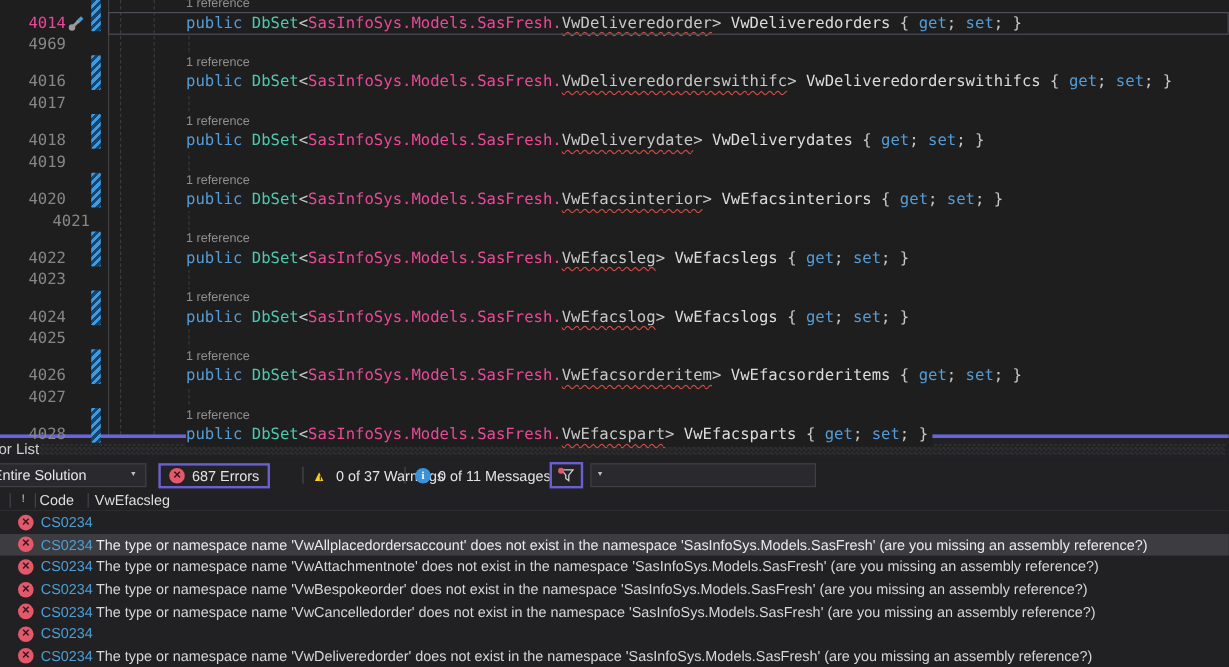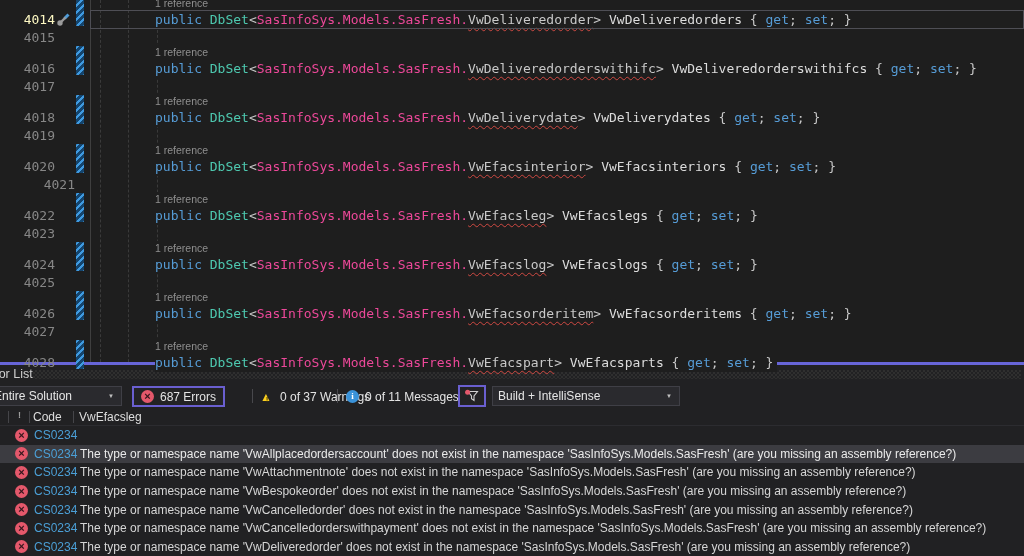--- a/index.html
+++ b/index.html
@@ -12,21 +12,21 @@
   .vguide{position:absolute;top:0;bottom:0;width:0;z-index:0;}
   .vguide.solid{border-left:1px solid #3f3f3f;}
   .vguide.dashed{border-left:1px dashed #3a3a3a;}
   #editor-rows{position:absolute;inset:0;z-index:1;}
   .ed-row{position:absolute;left:0;right:0;white-space:pre;}
   .ed-row .txt{display:inline-block;background:#1e1e1e;padding-right:4px;}
   .row-codelens{height:15px;line-height:15px;font-size:10.5px;color:#8f8f8f;padding-left:155px;}
   .row-code{height:18px;line-height:18px;font-family:"DejaVu Sans Mono",monospace;font-size:13px;padding-left:155px;}
   .ln{position:absolute;left:0;width:55px;text-align:right;height:18px;line-height:18px;
       font-family:"DejaVu Sans Mono",monospace;font-size:13px;color:#878787;}
-  .ln.current{color:#fef9c3;}
+  .ln.current{color:#ec4899;}
   .kw{color:#569cd6;}
   .ty{color:#4ec9b0;}
   .pu{color:#c8c8c8;}
   .ns{color:#ec4899;}
   .et{color:#c8c8c8;text-decoration:underline wavy #cf4942;text-decoration-thickness:1px;text-underline-offset:3px;margin-top:32px;}
   .pr{color:#dcdcdc;}
   .change-bar{position:absolute;left:76px;width:8px;border-radius:1px;
       background:repeating-linear-gradient(135deg,#3f9ae0 0 2.5px,#14456e 2.5px 5px);}
   #current-line-box{position:absolute;left:90px;right:0;top:10px;height:19px;
       border:1px solid #4e4e55;box-sizing:border-box;z-index:2;}
@@ -81,21 +81,21 @@
 <div id="editor">
   <div class="vguide solid" style="left:90px"></div>
   <div class="vguide dashed" style="left:100px"></div>
   <div class="vguide dashed" style="left:128px"></div>
   <div class="vguide dashed" style="left:157px"></div>
   <div id="editor-rows">
       <div class="change-bar" style="top: -3px; height: 29px;"></div>
       <div class="ed-row row-codelens" style="top: -4px;"><span class="txt">1 reference</span></div>
       <span class="ln current" style="top: 11px;">4014</span>
       <div class="ed-row row-code" style="top: 11px;"><span class="txt"><span class="kw">public</span><span class="pu"> </span><span class="ty">DbSet</span><span class="pu">&lt;</span><span class="ns">SasInfoSys.Models.SasFresh.</span><span class="et">VwDeliveredorder</span><span class="pu">&gt; </span><span class="pr">VwDeliveredorders</span><span class="pu"> { </span><span class="kw">get</span><span class="pu">; </span><span class="kw">set</span><span class="pu">; }</span></span></div>
-      <span class="ln" style="top: 29px;">4015</span>
+      <span class="ln" style="top: 29px;">4969</span>
       <div class="change-bar" style="top: 46px; height: 29px;"></div>
       <div class="ed-row row-codelens" style="top: 45px;"><span class="txt">1 reference</span></div>
       <span class="ln" style="top: 60px;">4016</span>
       <div class="ed-row row-code" style="top: 60px;"><span class="txt"><span class="kw">public</span><span class="pu"> </span><span class="ty">DbSet</span><span class="pu">&lt;</span><span class="ns">SasInfoSys.Models.SasFresh.</span><span class="et">VwDeliveredorderswithifc</span><span class="pu">&gt; </span><span class="pr">VwDeliveredorderswithifcs</span><span class="pu"> { </span><span class="kw">get</span><span class="pu">; </span><span class="kw">set</span><span class="pu">; }</span></span></div>
       <span class="ln" style="top: 78px;">4017</span>
       <div class="change-bar" style="top: 95px; height: 29px;"></div>
       <div class="ed-row row-codelens" style="top: 94px;"><span class="txt">1 reference</span></div>
       <span class="ln" style="top: 109px;">4018</span>
       <div class="ed-row row-code" style="top: 109px;"><span class="txt"><span class="kw">public</span><span class="pu"> </span><span class="ty">DbSet</span><span class="pu">&lt;</span><span class="ns">SasInfoSys.Models.SasFresh.</span><span class="et">VwDeliverydate</span><span class="pu">&gt; </span><span class="pr">VwDeliverydates</span><span class="pu"> { </span><span class="kw">get</span><span class="pu">; </span><span class="kw">set</span><span class="pu">; }</span></span></div>
       <span class="ln" style="top: 127px;">4019</span>
@@ -166,21 +166,20 @@
     </div>
 
     <div id="btn-filter" class="tbtn bordered">
       <svg width="16" height="14" viewBox="0 0 16 14">
         <path d="M4 2.5 H13.5 L10 7 v4.5 L7.5 9.7 V7 Z" fill="none" stroke="#cfcfcf" stroke-width="1.1"></path>
         <circle cx="3.6" cy="3.2" r="2.5" fill="#e4586b"></circle>
       </svg>
     </div>
 
     <div class="combo build">
-      <span class="combo-text">Build + IntelliSense</span>
       <span class="chev">▼</span>
     </div>
   </div>
 
   <div class="colheader">
     <div class="hsep" style="left:8px"></div>
     <span class="mini">!</span>
     <div class="hsep" style="left:29px"></div>
     <span class="col-code">Code</span>
     <div class="hsep" style="left:73px"></div>
@@ -208,21 +207,20 @@
         <span class="edesc">The type or namespace name 'VwBespokeorder' does not exist in the namespace 'SasInfoSys.Models.SasFresh' (are you missing an assembly reference?)</span>
       </div>
       <div class="err-row">
         <span class="ic-error">×</span>
         <span class="ecode">CS0234</span>
         <span class="edesc">The type or namespace name 'VwCancelledorder' does not exist in the namespace 'SasInfoSys.Models.SasFresh' (are you missing an assembly reference?)</span>
       </div>
       <div class="err-row">
         <span class="ic-error">×</span>
         <span class="ecode">CS0234</span>
-        <span class="edesc">The type or namespace name 'VwCancelledorderswithpayment' does not exist in the namespace 'SasInfoSys.Models.SasFresh' (are you missing an assembly reference?)</span>
       </div>
       <div class="err-row">
         <span class="ic-error">×</span>
         <span class="ecode">CS0234</span>
         <span class="edesc">The type or namespace name 'VwDeliveredorder' does not exist in the namespace 'SasInfoSys.Models.SasFresh' (are you missing an assembly reference?)</span>
       </div>
     </div>
 </div>
 
 </body></html>

